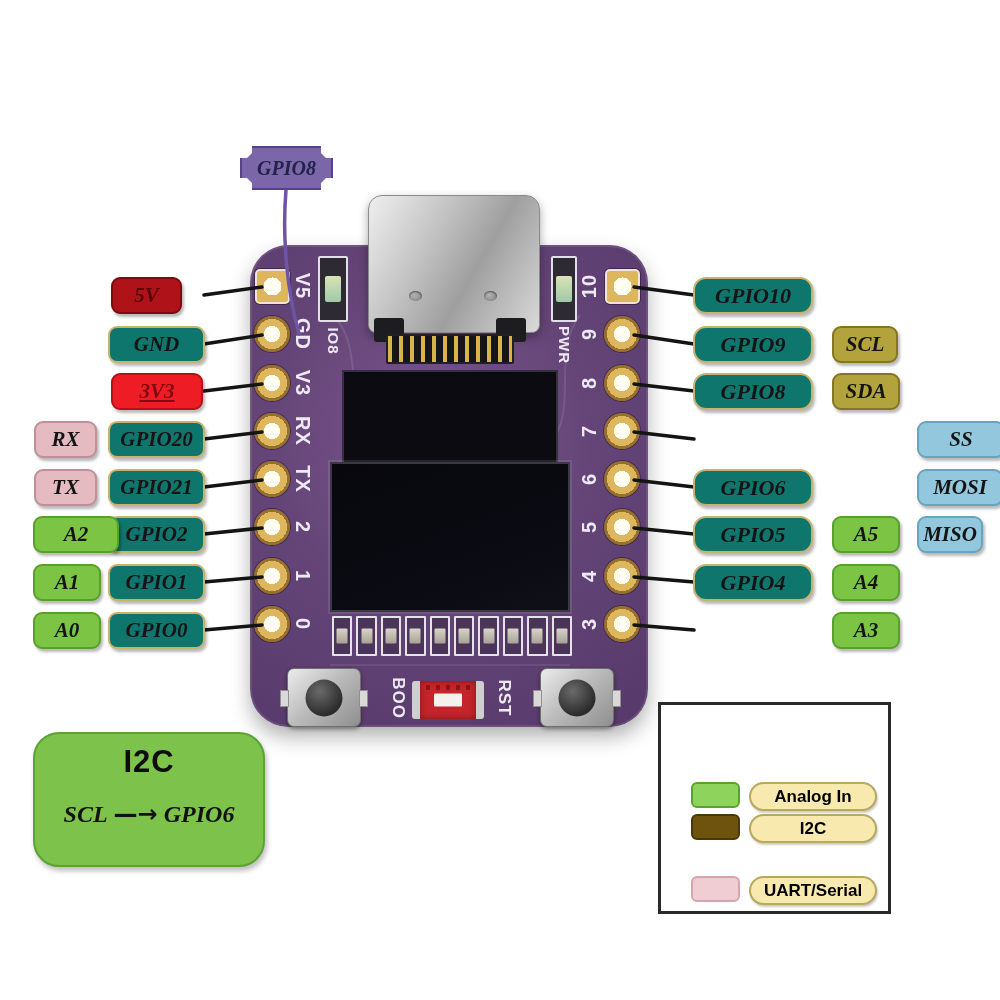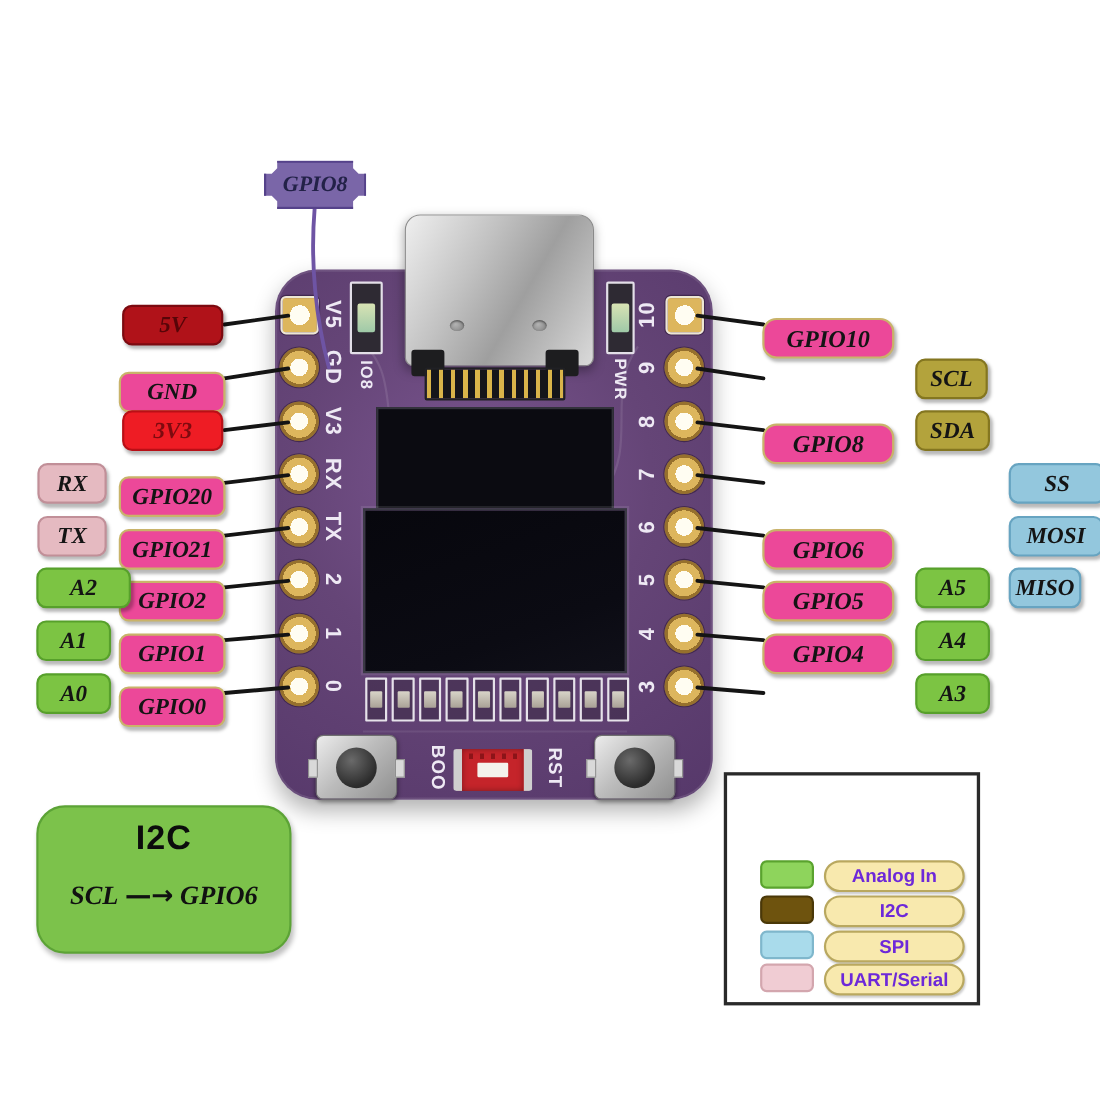--- a/index.html
+++ b/index.html
@@ -9,23 +9,23 @@
     font-family:"Liberation Serif", serif; overflow:hidden;
   }
   
   .plabel {
     position:absolute; height:37px; border-radius:9px;
     display:flex; align-items:center; justify-content:center;
     font:italic bold 21px "Liberation Serif", serif; color:#141414;
     box-shadow:2px 3px 3px rgba(0,0,0,.28);
     border:2px solid rgba(0,0,0,.14);
   }
-  .t-gpio  { background:#ec4899; border-color:#c9b36a;margin-top:12px; }
+  .t-gpio  { background:#0f766e; border-color:#c9b36a; }
   .t-p5    { background:#b01219; border-color:#7c0a10; color:#570508; }
-  .t-p3    { background:#ee1c24; border-color:#b90f16; color:#7e0a0f; }
+  .t-p3    { background:#ee1c24; border-color:#b90f16; color:#7e0a0f;text-decoration:underline; }
   .t-uart  { background:#e5bac1; border-color:#c18f98; }
   .t-analog{ background:#7cc443; border-color:#57a02b; }
   .t-i2c   { background:#b3a33c; border-color:#847620; }
   .t-spi   { background:#93c7dd; border-color:#67a4c1; }
   .rmain   { font-size:22px; border-radius:13px; }
 
   
   .ticket {
     position:absolute; left:240px; top:146px; width:93px; height:44px;
     background:#7a66a8; border:2px solid #55428a;
@@ -126,21 +126,21 @@
   .lrow { position:absolute; left:0; width:100%; height:29px; }
   .sw { position:absolute; left:30px; width:49px; height:26px; border-radius:6px; border:2px solid rgba(0,0,0,.18); }
   .sw0 { background:#8ed45c; border-color:#5aa32e; }
   .sw1 { background:#6e530e; border-color:#4a3808; }
   .sw2 { background:#a9dbeb; border-color:#7fb7cc; }
   .sw3 { background:#f0ccd3; border-color:#d3a6ae; }
   .pill {
     position:absolute; left:88px; width:128px; height:29px; border-radius:15px;
     background:#f8e9ae; border:2px solid #b9a85f;
     display:flex; align-items:center; justify-content:center;
-    font:bold 17px "Liberation Sans", sans-serif; color:#6d28d9;
+    font:bold 17px "Liberation Sans", sans-serif; color:#000000;
     box-shadow:1px 2px 2px rgba(0,0,0,.2);
   }
   svg.overlay { position:absolute; left:0; top:0; pointer-events:none; }
 </style>
 </head>
 <body>
 
 <div id="stage">
 
   <div id="board">
@@ -252,36 +252,37 @@
       <line x1="634" y1="480" x2="694" y2="487"></line>
       <line x1="634" y1="528" x2="694" y2="534"></line>
       <line x1="634" y1="577" x2="694" y2="582"></line>
       <line x1="634" y1="625" x2="694" y2="630"></line>
     </g>
     <path d="M286,190 C282,238 287,290 299,334" stroke="#6e54a4" stroke-width="3.5" fill="none" stroke-linecap="round"></path>
   </svg>
 
   <div class="ticket">GPIO8</div>
 
-  <div class="plabel t-p5" style="left:111px;top:277px;width:92px">5V</div>
+  <div class="plabel t-p5" style="left:111px;top:277px;width:71px">5V</div>
   <div class="plabel t-gpio" style="left:108px;top:326px;width:97px">GND</div>
   <div class="plabel t-p3" style="left:111px;top:373px;width:92px">3V3</div>
   <div class="plabel t-gpio" style="left:108px;top:421px;width:97px">GPIO20</div>
   <div class="plabel t-gpio" style="left:108px;top:469px;width:97px">GPIO21</div>
   <div class="plabel t-gpio" style="left:108px;top:516px;width:97px">GPIO2</div>
   <div class="plabel t-gpio" style="left:108px;top:564px;width:97px">GPIO1</div>
   <div class="plabel t-gpio" style="left:108px;top:612px;width:97px">GPIO0</div>
 
   <div class="plabel t-uart" style="left:34px;top:421px;width:63px">RX</div>
   <div class="plabel t-uart" style="left:34px;top:469px;width:63px">TX</div>
   <div class="plabel t-analog" style="left:33px;top:516px;width:86px">A2</div>
   <div class="plabel t-analog" style="left:33px;top:564px;width:68px">A1</div>
   <div class="plabel t-analog" style="left:33px;top:612px;width:68px">A0</div>
 
   <div class="plabel t-gpio rmain" style="left:693px;top:277px;width:120px">GPIO10</div>
+  <div class="plabel t-gpio rmain" style="left:693px;top:326px;width:120px">GPIO9</div>
   <div class="plabel t-gpio rmain" style="left:693px;top:373px;width:120px">GPIO8</div>
   <div class="plabel t-gpio rmain" style="left:693px;top:469px;width:120px">GPIO6</div>
   <div class="plabel t-gpio rmain" style="left:693px;top:516px;width:120px">GPIO5</div>
   <div class="plabel t-gpio rmain" style="left:693px;top:564px;width:120px">GPIO4</div>
 
   <div class="plabel t-i2c" style="left:832px;top:326px;width:66px">SCL</div>
   <div class="plabel t-i2c" style="left:832px;top:373px;width:68px">SDA</div>
   <div class="plabel t-analog" style="left:832px;top:516px;width:68px">A5</div>
   <div class="plabel t-analog" style="left:832px;top:564px;width:68px">A4</div>
   <div class="plabel t-analog" style="left:832px;top:612px;width:68px">A3</div>
@@ -299,23 +300,19 @@
 
   <div id="legend">
     <div class="lrow" style="top:77px">
       <span class="sw sw0"></span>
       <span class="pill">Analog In</span>
     </div>
     <div class="lrow" style="top:109px">
       <span class="sw sw1"></span>
       <span class="pill">I2C</span>
     </div>
-    <div class="lrow" style="top:141px">
-      <span class="sw sw2"></span>
-      <span class="pill">SPI</span>
-    </div>
     <div class="lrow" style="top:171px">
       <span class="sw sw3"></span>
       <span class="pill">UART/Serial</span>
     </div>
   </div>
 
 </div>
 
 </body></html>

